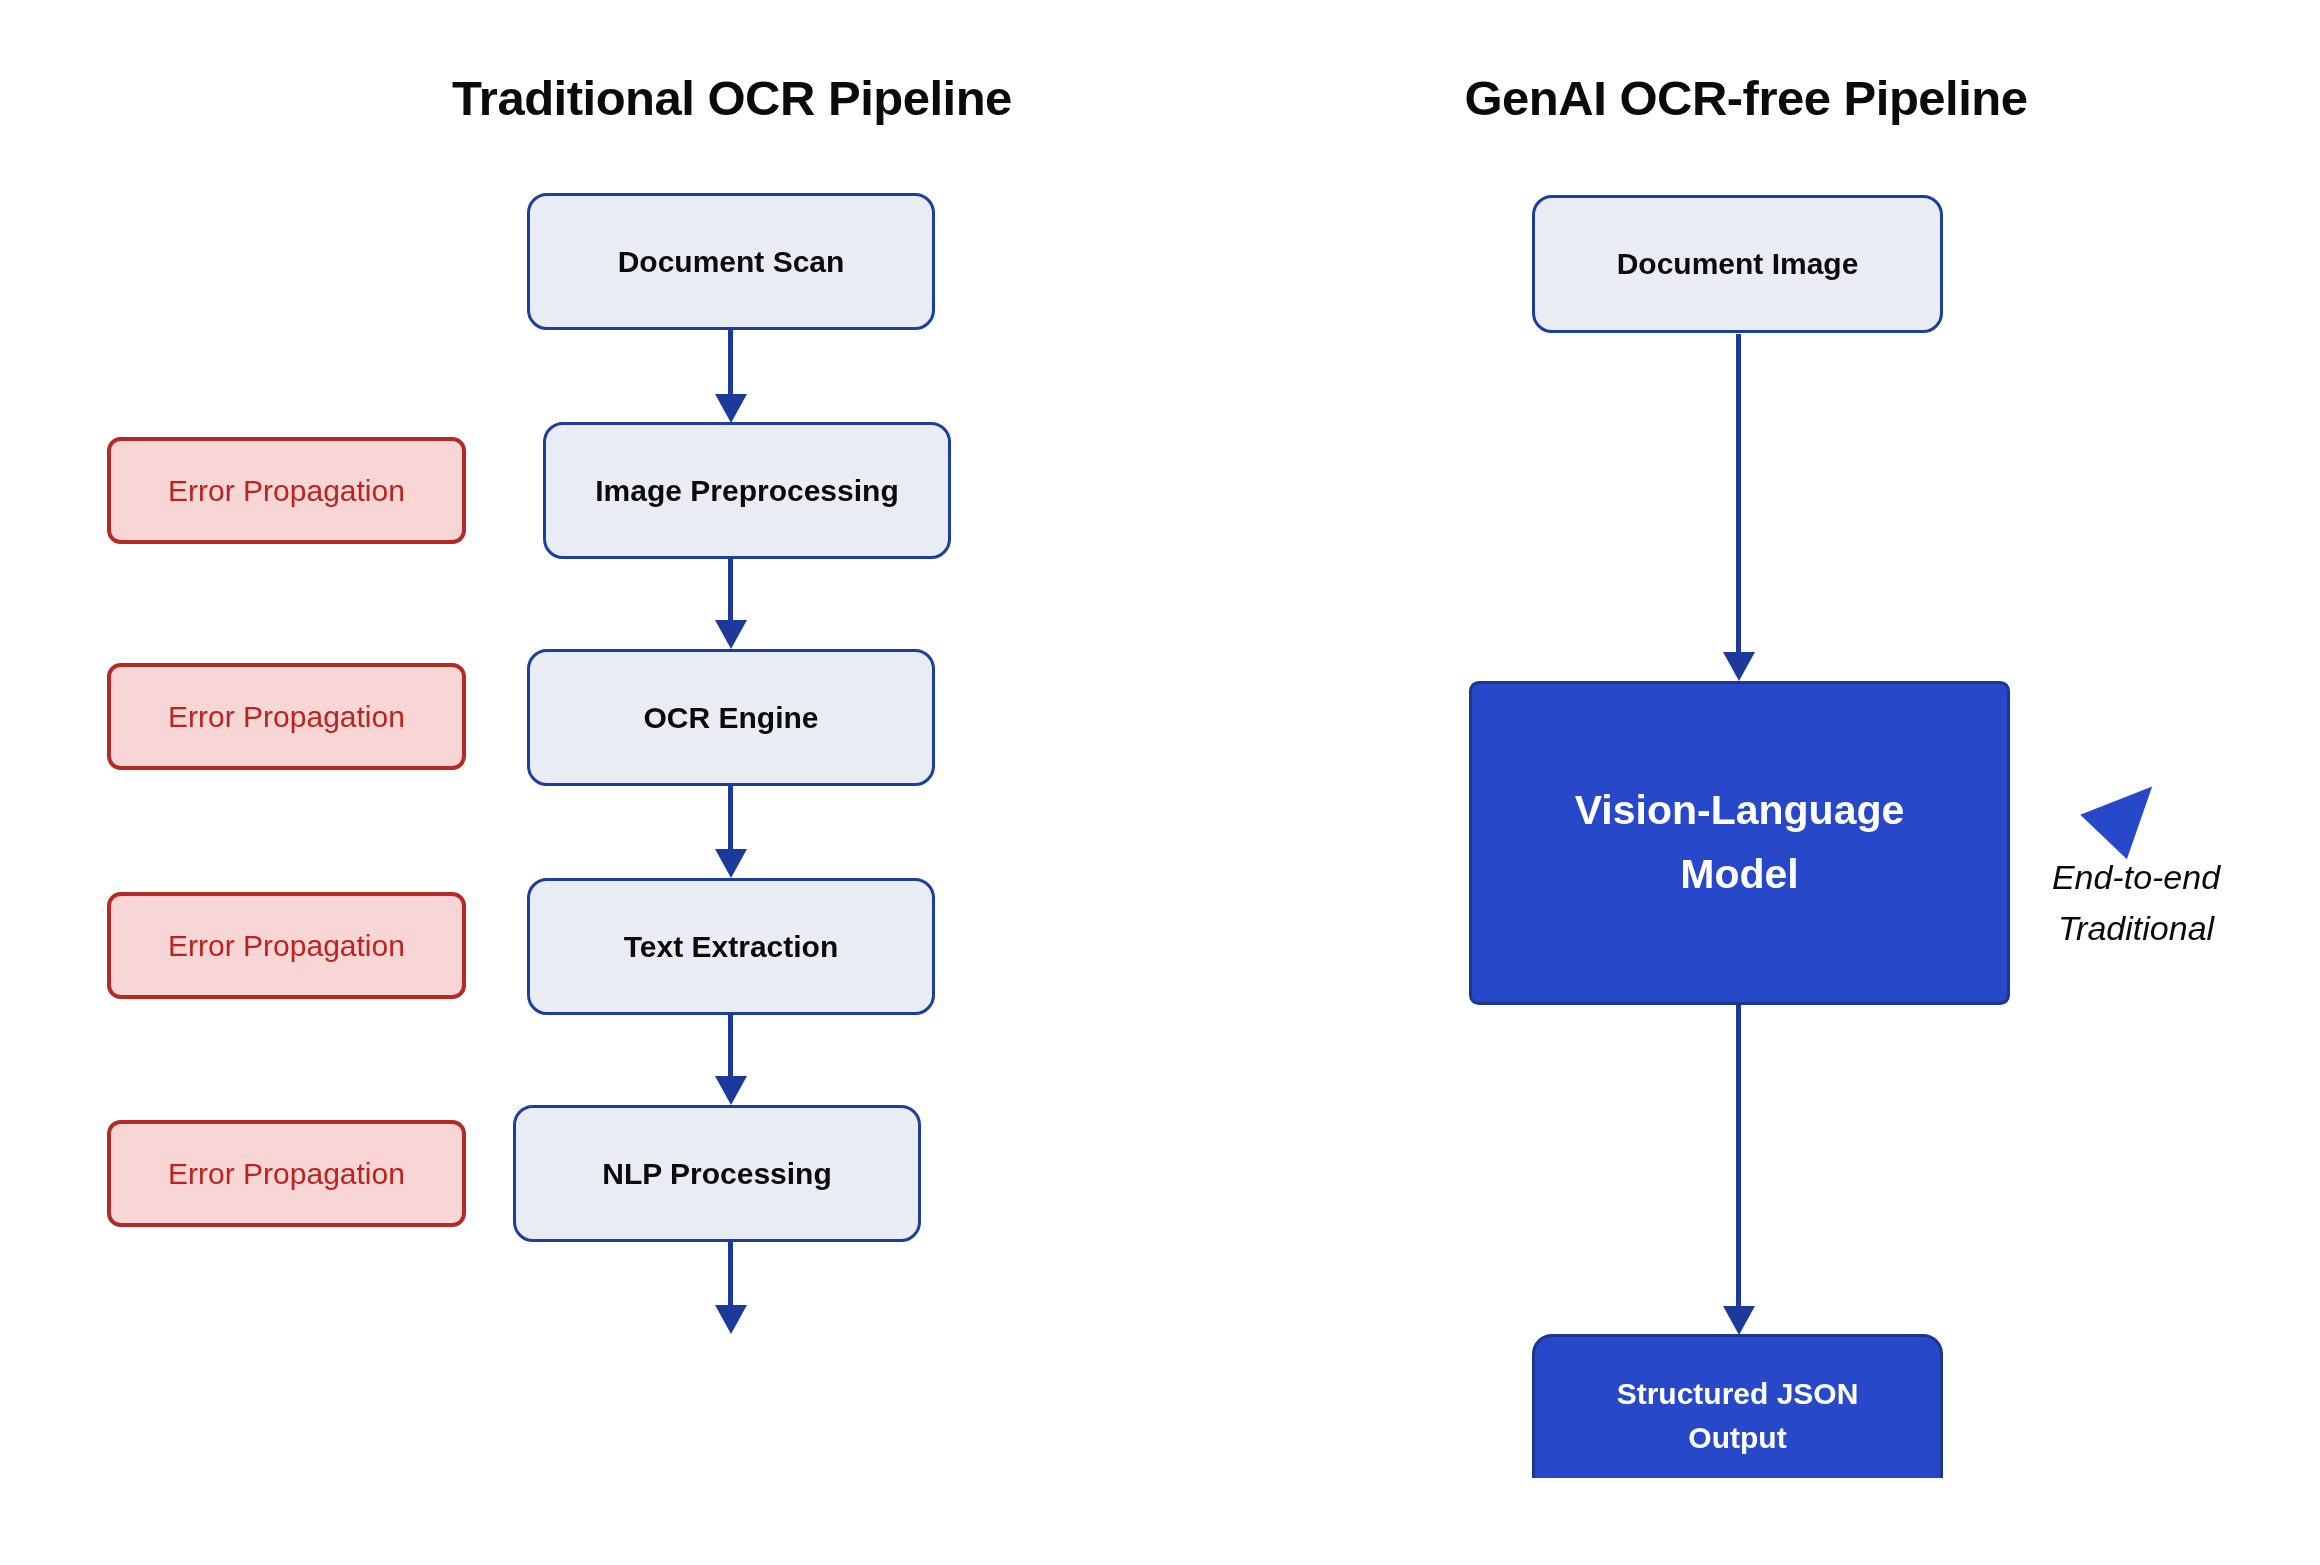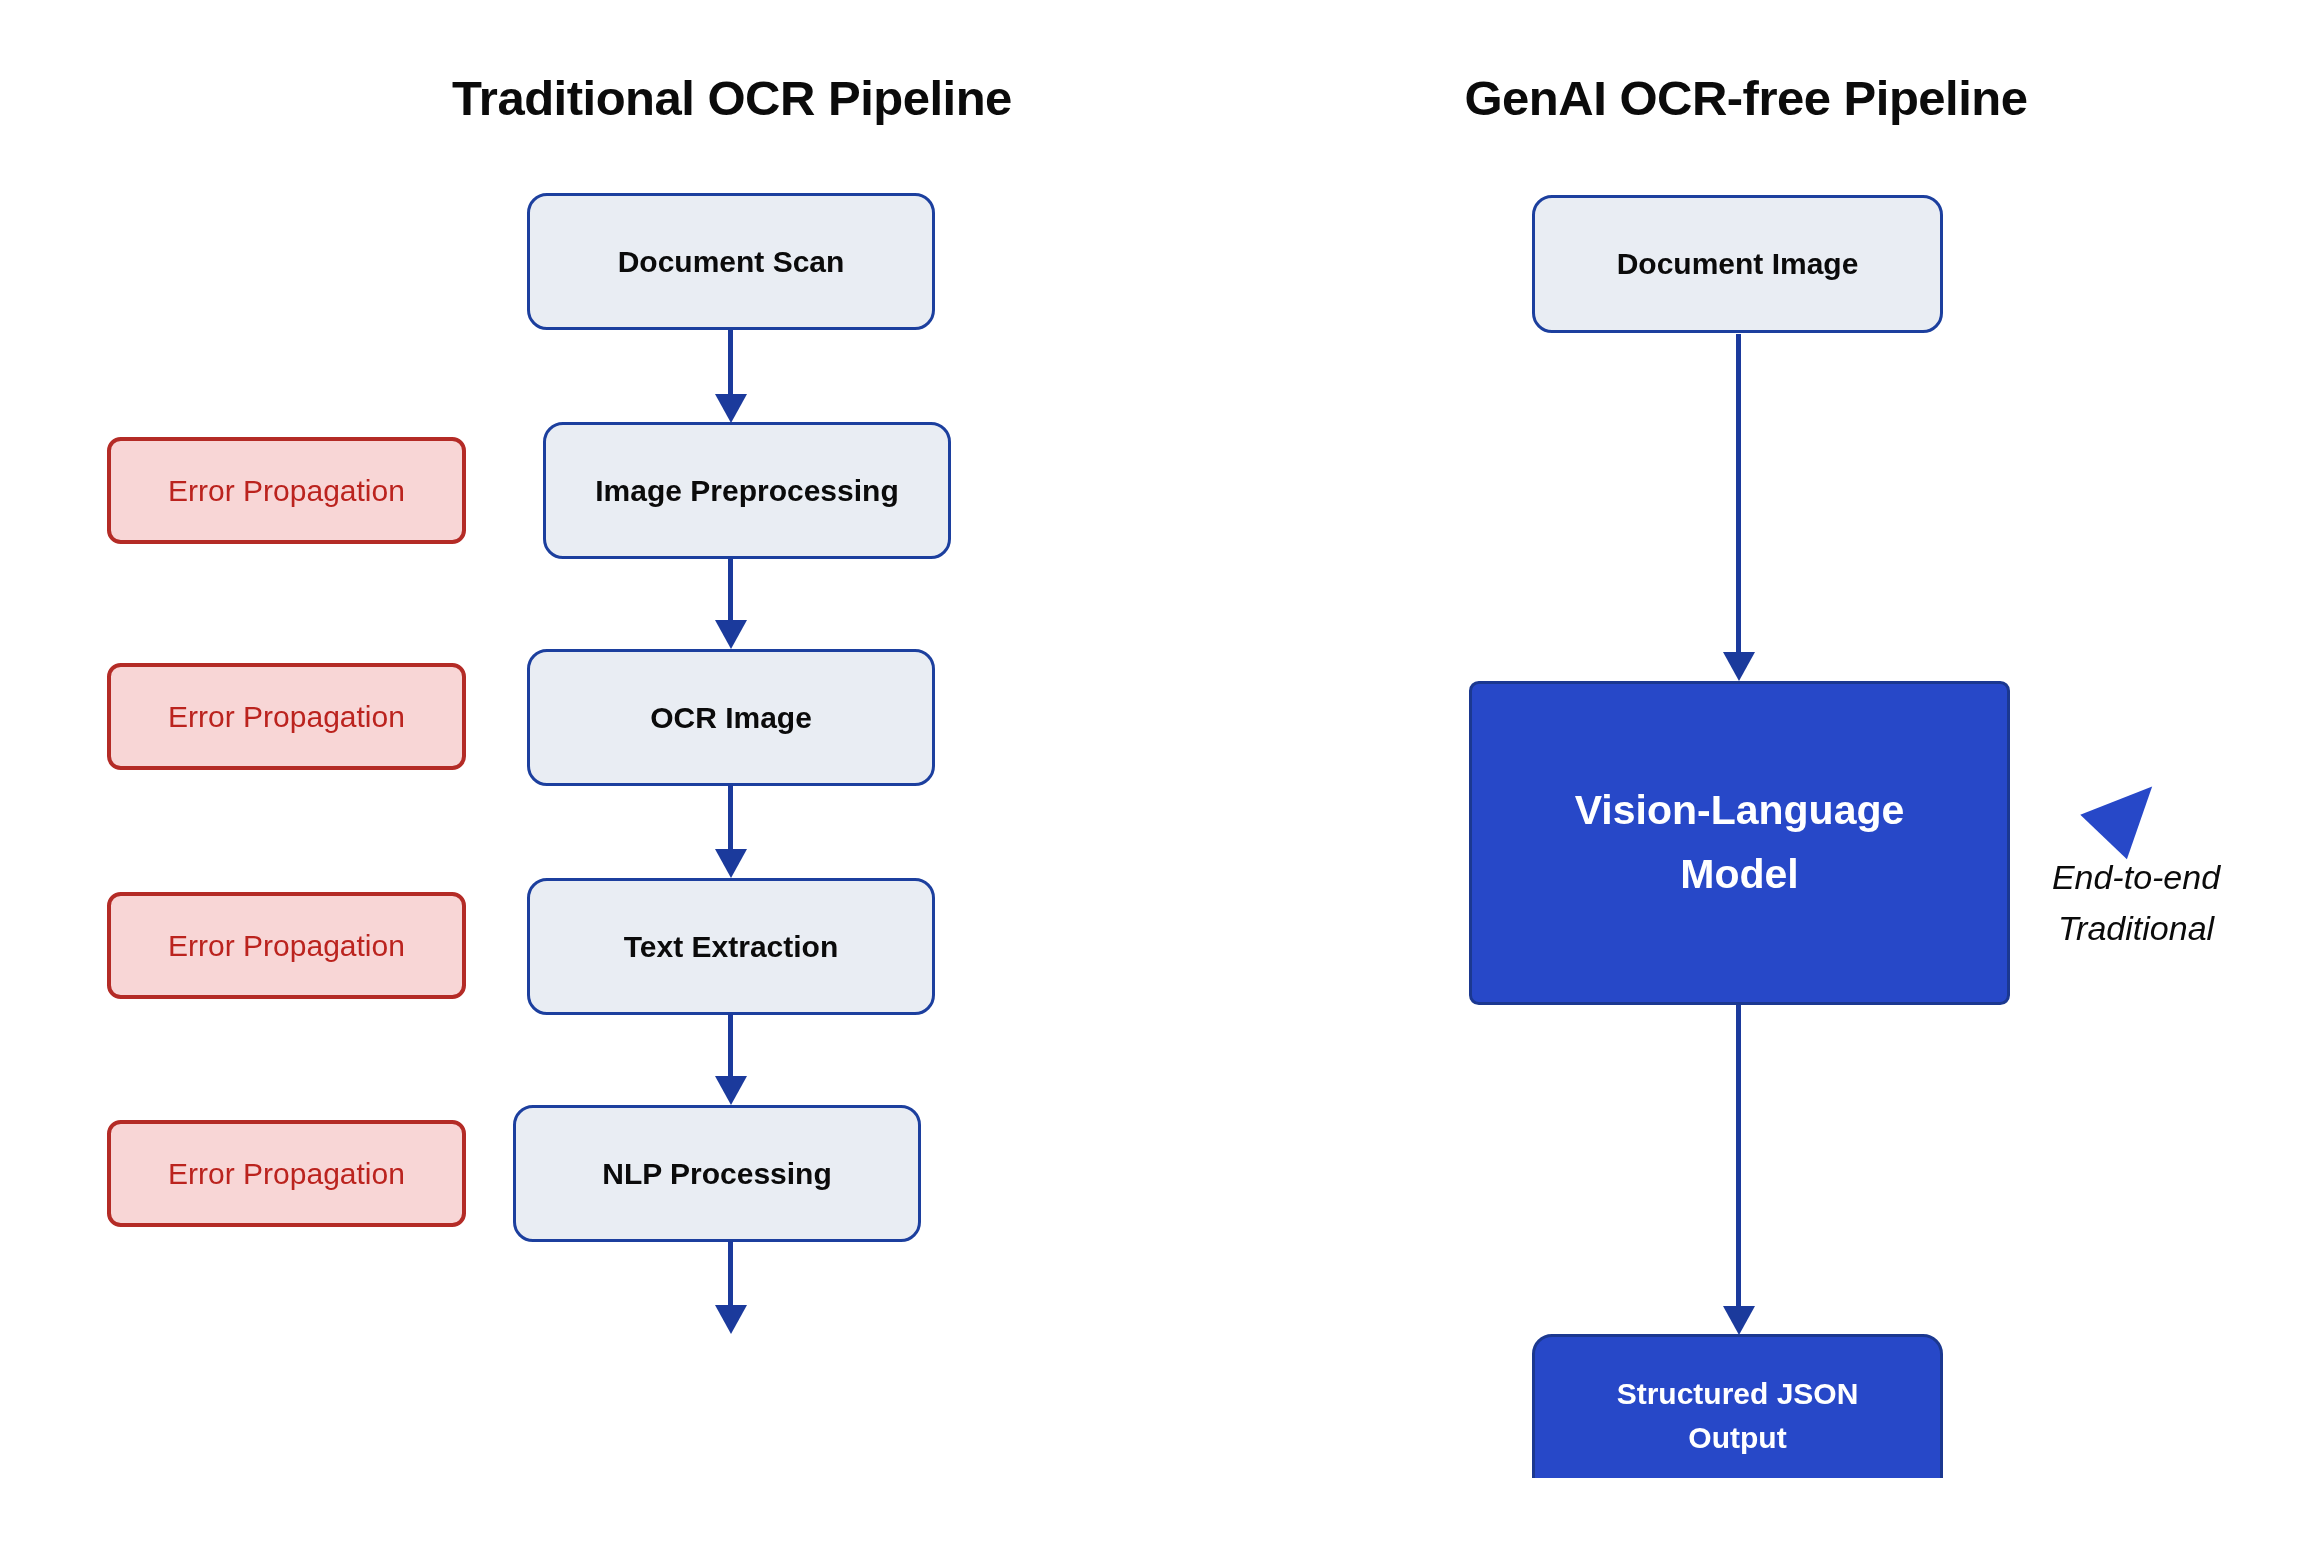--- a/index.html
+++ b/index.html
@@ -112,21 +112,21 @@
 
   <div class="flow-box" style="left:527px; top:193px; width:408px; height:137px;">
     <span>Document Scan</span>
   </div>
 
   <div class="flow-box" style="left:527px; top:422px; width:408px; height:137px;margin-left:16px;">
     <span>Image Preprocessing</span>
   </div>
 
   <div class="flow-box" style="left:527px; top:649px; width:408px; height:137px;">
-    <span>OCR Image</span>
+    <span>OCR Engine</span>
   </div>
 
   <div class="flow-box" style="left:527px; top:878px; width:408px; height:137px;">
     <span>Text Extraction</span>
   </div>
 
   <div class="flow-box" style="left:513px; top:1105px; width:408px; height:137px;">
     <span>NLP Processing</span>
   </div>
 

